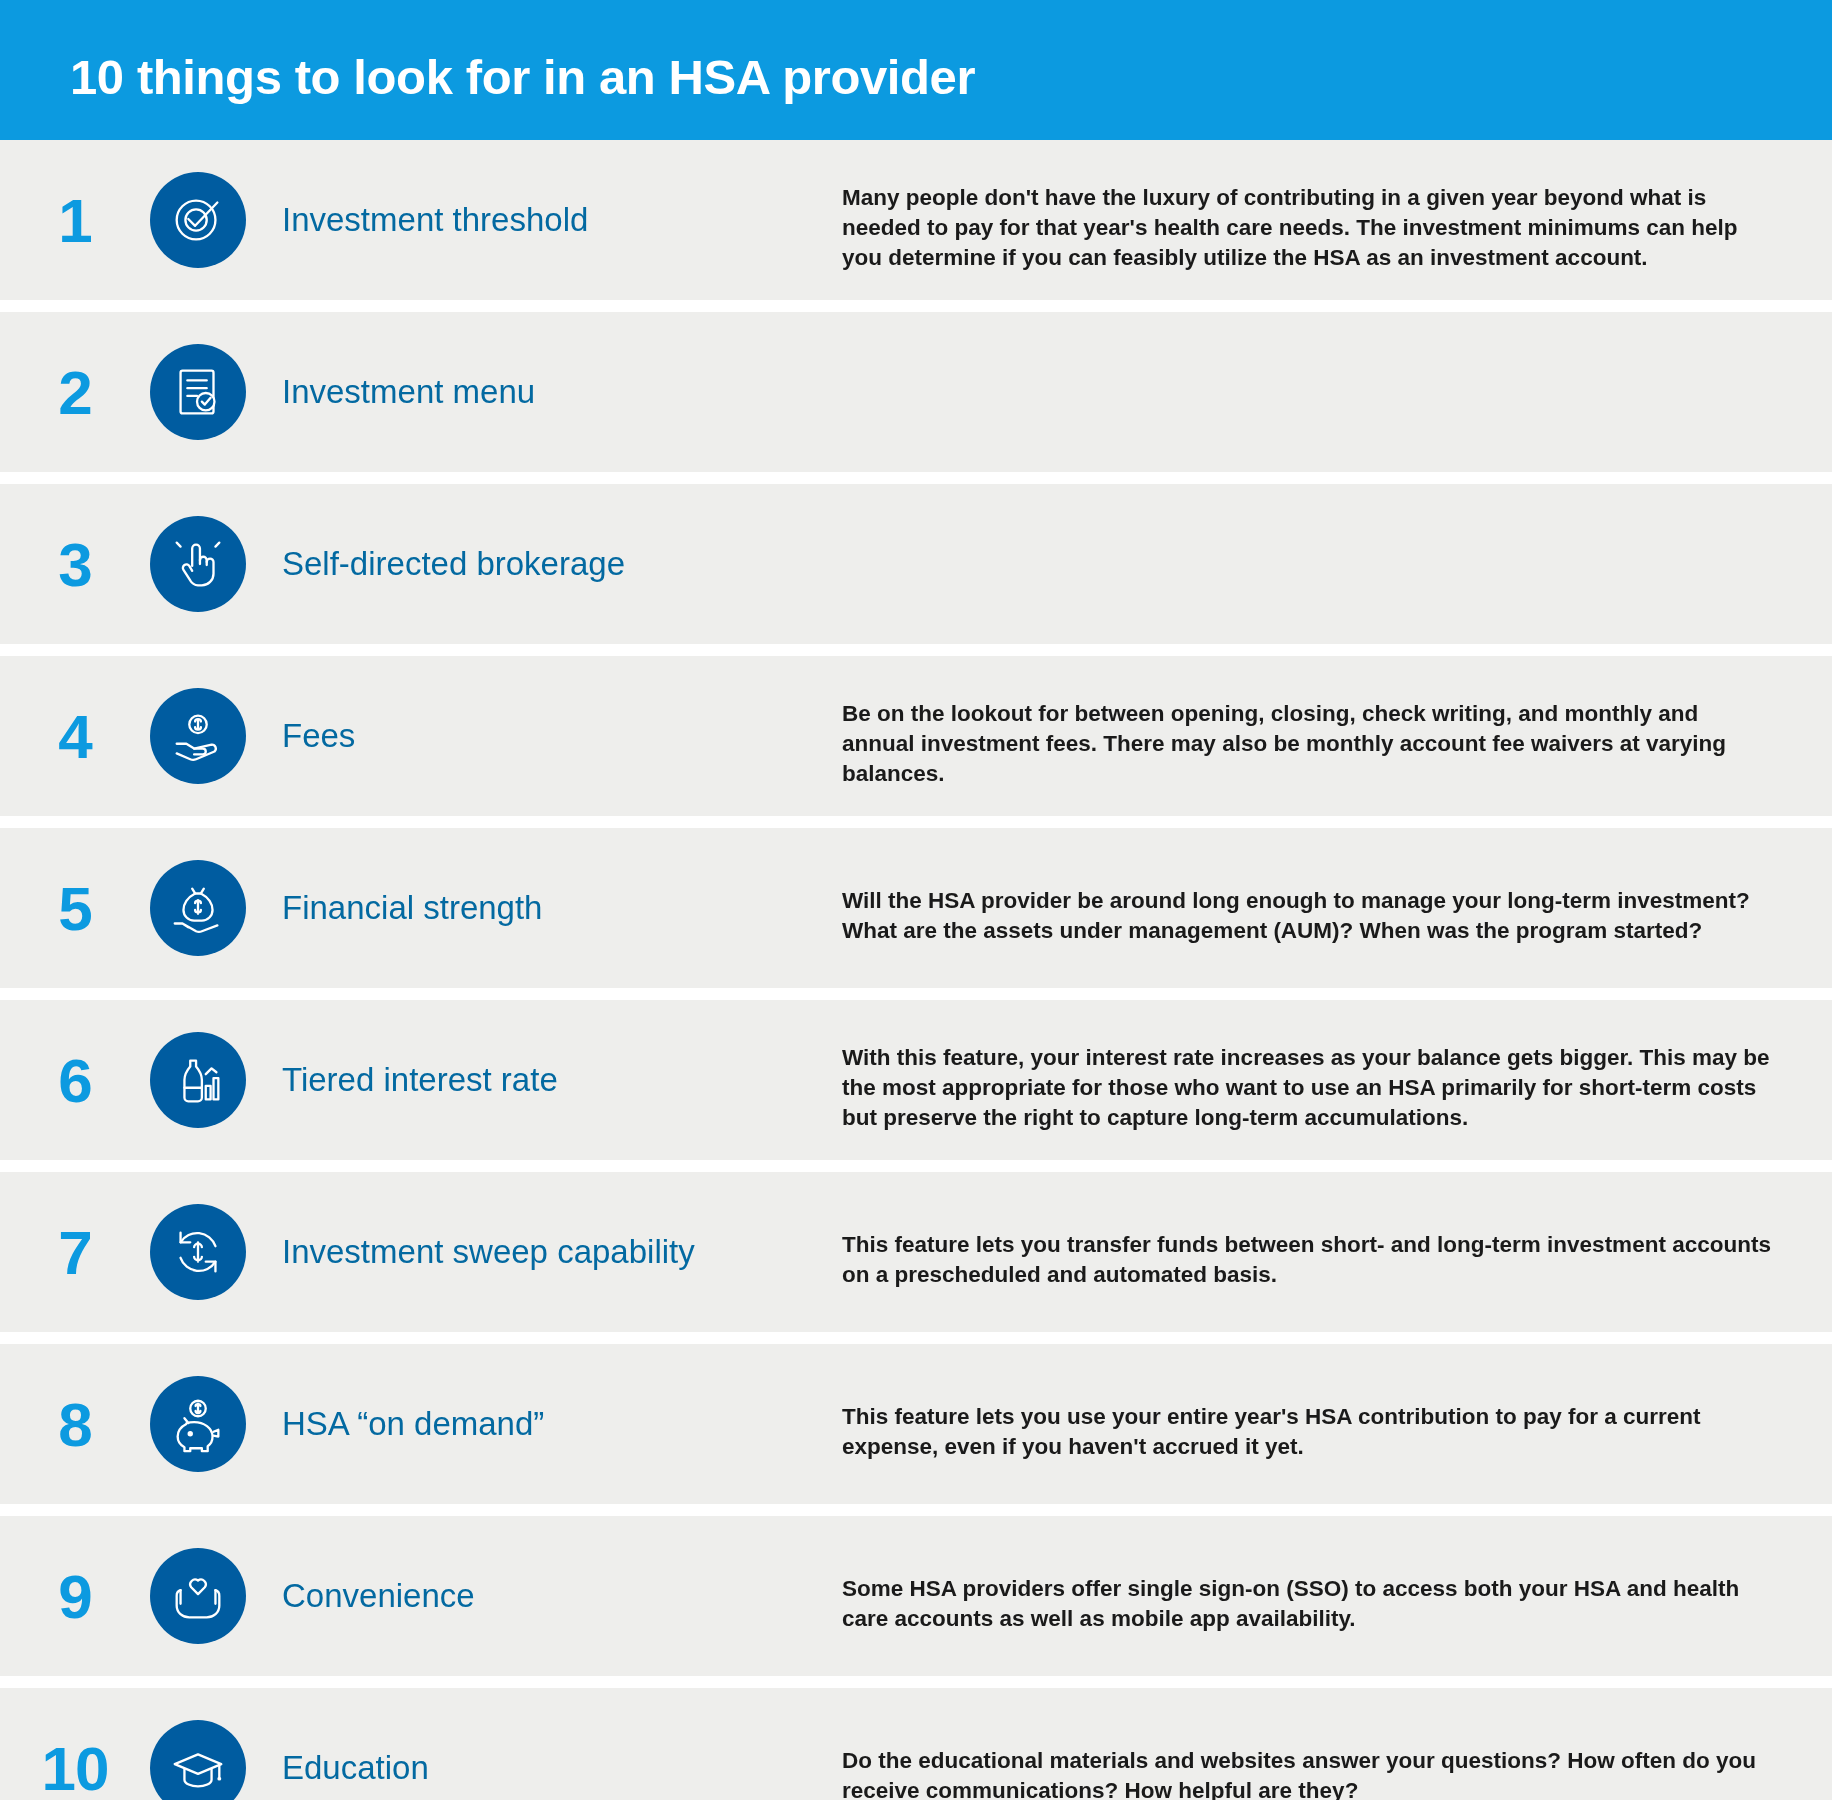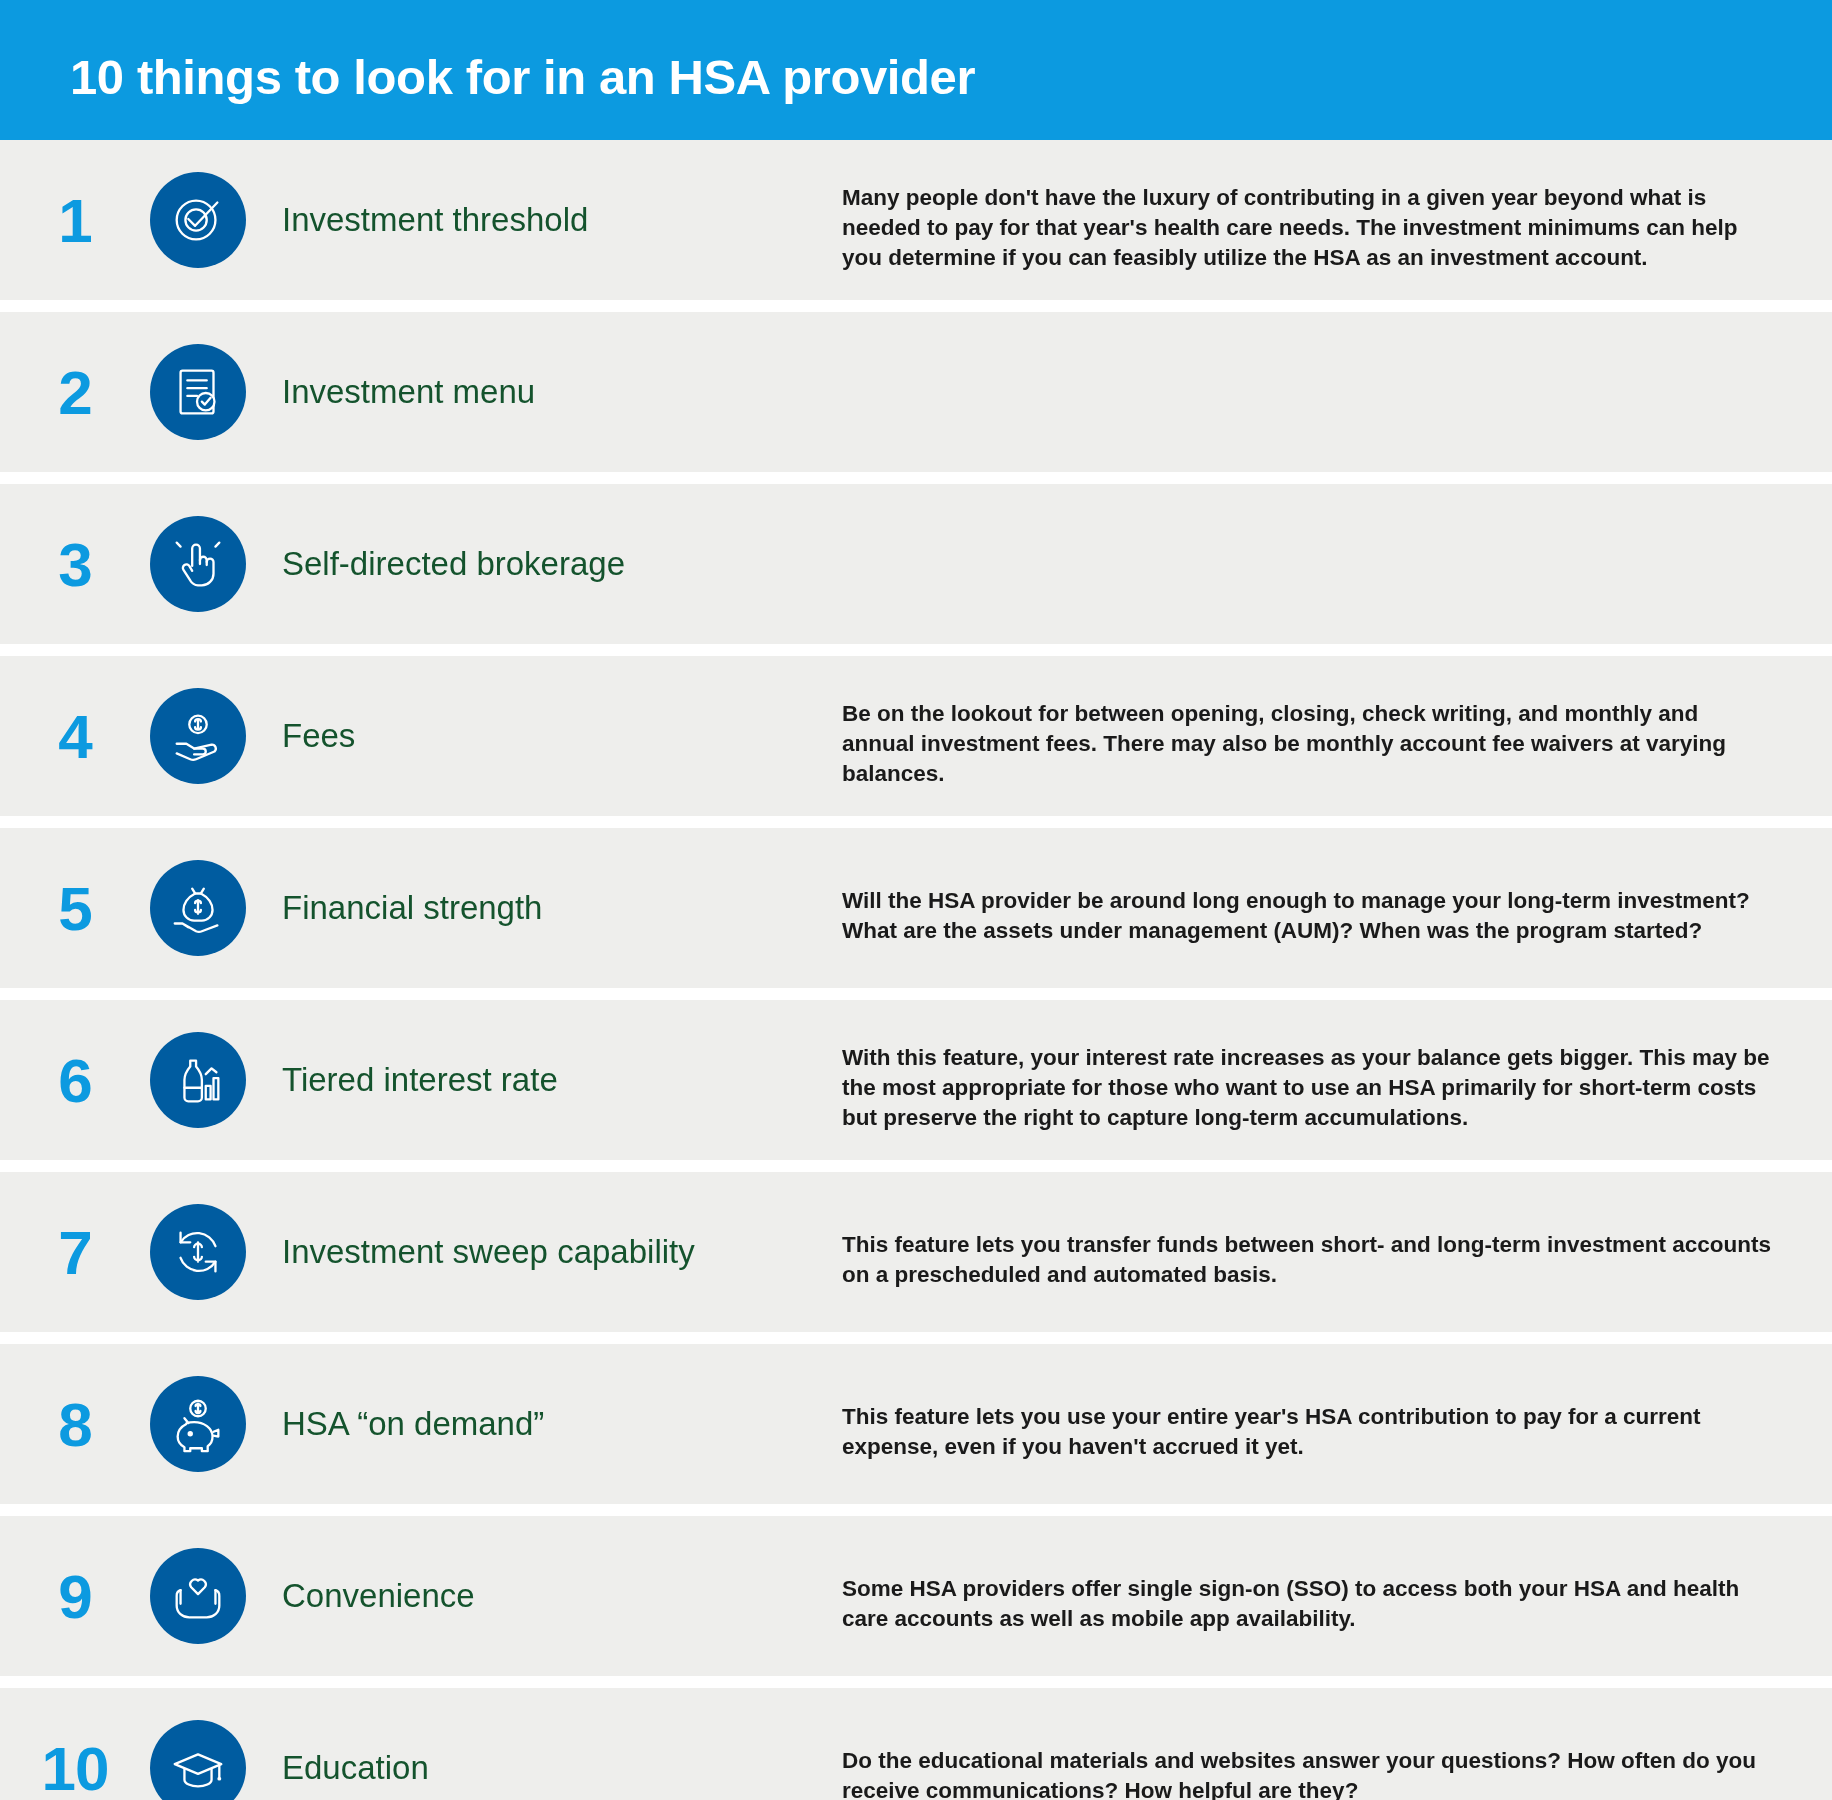--- a/index.html
+++ b/index.html
@@ -68,21 +68,21 @@
     justify-content: center;
     margin-right: 36px;
   }
   .icon-wrap svg {
     width: 62px;
     height: 62px;
     display: block;
   }
   .label {
     font-size: 33px;
-    color: #14532d;
+    color: #0369a1;
     width: 560px;
     min-width: 560px;
     line-height: 1.15;
     padding-right: 20px;
     box-sizing: border-box;
   }
   .desc {
     font-size: 22.5px;
     color: #1a1a1a;
     line-height: 1.33;

